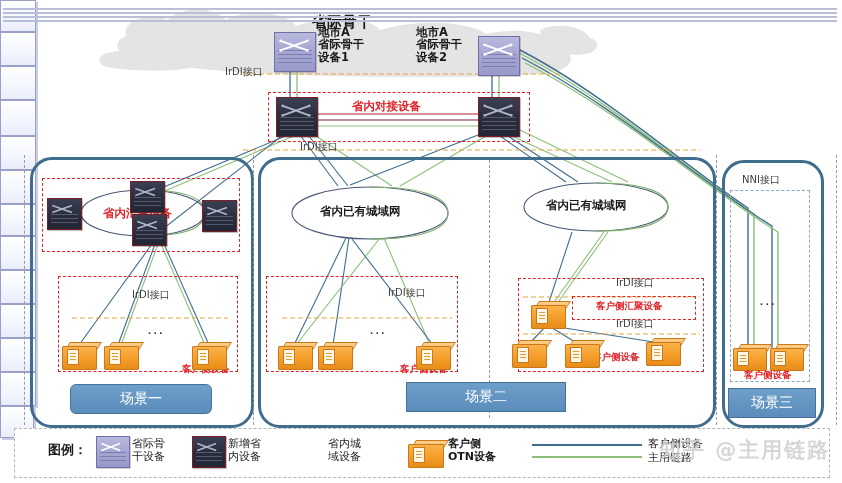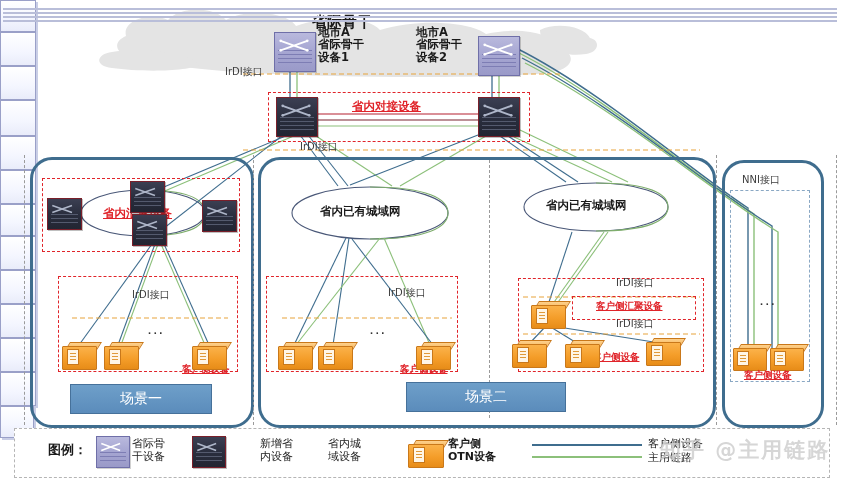--- a/index.html
+++ b/index.html
@@ -9,21 +9,21 @@
     background:#ffffff;
     font-family:"Liberation Sans","DejaVu Sans",sans-serif;
     overflow:hidden;
     position:relative;
   }
   #stage{position:absolute;left:0;top:0;width:842px;height:483px;}
   svg#canvas{position:absolute;left:0;top:0;width:842px;height:483px;}
   .lbl{position:absolute;white-space:pre;line-height:1.08;}
   .cn{font-family:"DejaVu Sans","Liberation Sans",sans-serif;}
   .t-black{color:#1a1a1a;}
-  .t-red{color:#e0242a;text-decoration:underline;}
+  .t-red{color:#e0242a;}
   .t-gray{color:#3d3d3d;}
   .t-white{color:#ffffff;}
   .bold{font-weight:bold;}
   
   .dev{position:absolute;}
   .sw-light{
     background:linear-gradient(180deg,#b9b9dd 0%,#a6a6d2 48%,#9a9ac8 100%);
     border:1.5px solid #6f6fa8;
     box-shadow:1px 1px 0 rgba(0,0,0,.18);
   }
@@ -342,21 +342,21 @@
   <div class="otn" style="left:192px;top:342px;width:33px;height:26px;">
     <div class="top"></div>
       <div class="body"></div>
     <div class="face">
         <i style="top:3px"></i>
         <i style="top:6px"></i>
         <i style="top:9px"></i>
       </div>
   </div>
 
-  <div class="scn-box" style="left:70px;top:384px;width:140px;height:28px;">
+  <div class="scn-box" style="left:70px;top:384px;width:140px;height:28px;border-radius:6px;">
     <span class="cn t-white" style="font-size:14px;">场景一</span>
   </div>
 
   <div class="panel" style="left:258px;top:157px;width:452px;height:265px;"></div>
   <div class="dash-gray" style="left:253px;top:155px;height:270px;"></div>
   <div class="dash-gray" style="left:489px;top:160px;height:258px;border-left-style:dashed;"></div>
   <div class="dash-gray" style="left:716px;top:155px;height:270px;"></div>
 
   <div class="doc-node" style="left:326px;top:184px;width:34px;height:30px;">
     <div class="ln" style="top:8px"></div>
@@ -533,20 +533,23 @@
     <div class="top"></div>
       <div class="body"></div>
     <div class="face">
         <i style="top:3px"></i>
         <i style="top:6px"></i>
         <i style="top:9px"></i>
       </div>
   </div>
   <div class="lbl cn bold t-red" style="left:744px;top:370px;font-size:9.5px;">客户侧设备</div>
 
+  <div class="scn-box" style="left:728px;top:388px;width:86px;height:28px;">
+    <span class="cn t-white" style="font-size:14px;">场景三</span>
+  </div>
 
   <div class="legend" style="left:14px;top:428px;width:814px;height:48px;"></div>
   <div class="lbl cn bold t-black" style="left:48px;top:443px;font-size:13px;">图例：</div>
 
   <div class="dev sw-light" style="left:96px;top:436px;width:32px;height:30px;">
     <div class="band" style="top:15px;"></div>
       <div class="band" style="top:19px;"></div>
       <div class="band" style="top:23px;"></div>
     <svg class="xmark" viewBox="0 0 32 14">
         <path d="M5 3 L27 11 M5 11 L27 3" stroke="#ffffff" stroke-width="1.8" fill="none"></path>
@@ -556,21 +559,21 @@
 干设备</div>
 
   <div class="dev sw-dark" style="left:192px;top:436px;width:32px;height:30px;">
     <div class="band" style="top:15px;"></div>
       <div class="band" style="top:19px;"></div>
       <div class="band" style="top:23px;"></div>
     <svg class="xmark" viewBox="0 0 32 14">
         <path d="M5 3 L27 11 M5 11 L27 3" stroke="#aeb6c9" stroke-width="1.8" fill="none"></path>
       </svg>
   </div>
-  <div class="lg-text cn t-black" style="left:228px;top:438px;font-size:11px;margin-left:32px;">新增省
+  <div class="lg-text cn t-black" style="left:228px;top:438px;font-size:11px;">新增省
 内设备</div>
 
   <div class="doc-node" style="left:290px;top:436px;width:32px;height:30px;">
     <div class="ln" style="top:9px"></div>
       <div class="ln" style="top:13px"></div>
       <div class="ln" style="top:17px"></div>
       <div class="ln" style="top:21px"></div>
   </div>
   <div class="lg-text cn t-black" style="left:328px;top:438px;font-size:11px;">省内城
 域设备</div>

